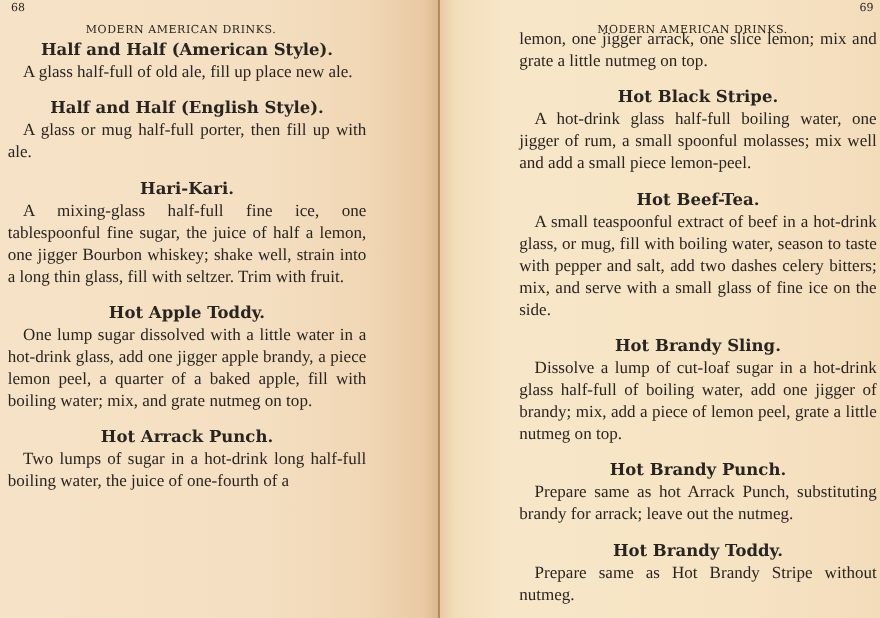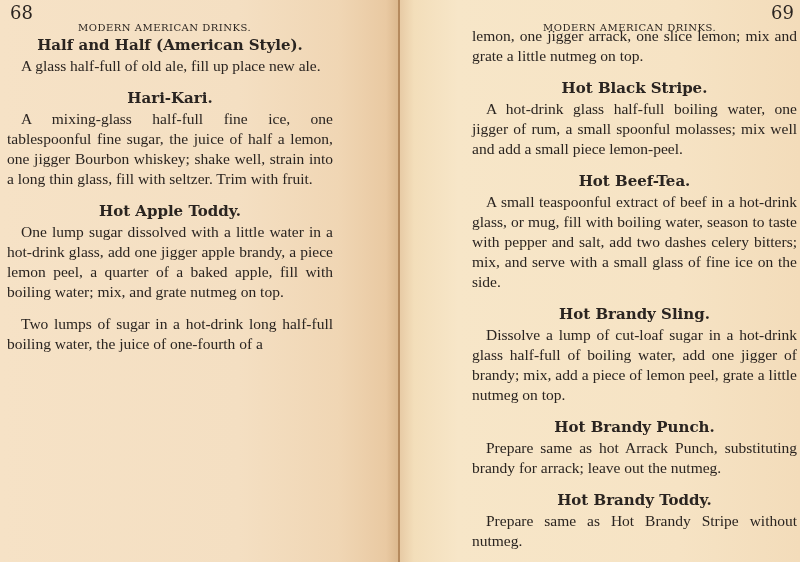--- a/index.html
+++ b/index.html
@@ -27,21 +27,21 @@
   }
   .spine {
     position: absolute; left: 398px; top: 0; width: 2px; height: 562px;
     background: #b58a5e;
   }
   .running-head {
     position: absolute; top: 6px;
     font-family: "DejaVu Serif", serif;
     font-size: 10px; letter-spacing: 0.5px; margin-top: 16px;
   }
-  .page-num { position: absolute; top: 2px; font-size: 18px; }
+  .page-num { position: absolute; top: 2px; font-size: 10px; }
   .left .page-num { left: 10px; }
   .left .running-head { left: 78px; }
   .right .page-num { right: 6px; }
   .right .running-head { left: 145px; }
 
   .content { position: absolute; }
   .left .content { left: 7px; top: 34px; width: 326px; }
   .right .content { left: 74px; top: 26px; width: 325px; }
 
   .title {
@@ -63,28 +63,33 @@
 <div class="spread">
   <div class="page page-left left">
     <span class="page-num">68</span>
     <span class="running-head">MODERN AMERICAN DRINKS.</span>
     <div class="content">
       <div class="entry">
         <p class="title">Half and Half (American Style).</p>
         <p class="body">A glass half-full of old ale, fill up place new ale.</p>
       </div>
       <div class="entry">
+        <p class="title">Half and Half (English Style).</p>
+        <p class="body">A glass or mug half-full porter, then fill up with ale.</p>
+      </div>
+      <div class="entry">
         <p class="title">Hari-Kari.</p>
         <p class="body">A mixing-glass half-full fine ice, one tablespoonful fine sugar, the juice of half a lemon, one jigger Bourbon whiskey; shake well, strain into a long thin glass, fill with seltzer. Trim with fruit.</p>
       </div>
       <div class="entry">
         <p class="title">Hot Apple Toddy.</p>
         <p class="body">One lump sugar dissolved with a little water in a hot-drink glass, add one jigger apple brandy, a piece lemon peel, a quarter of a baked apple, fill with boiling water; mix, and grate nutmeg on top.</p>
       </div>
       <div class="entry">
+        <p class="title">Hot Arrack Punch.</p>
         <p class="body">Two lumps of sugar in a hot-drink long half-full boiling water, the juice of one-fourth of a</p>
       </div>
     </div>
   </div>
 
   <div class="page page-right right">
     <span class="running-head">MODERN AMERICAN DRINKS.</span>
     <span class="page-num">69</span>
     <div class="content">
       <div class="entry">

